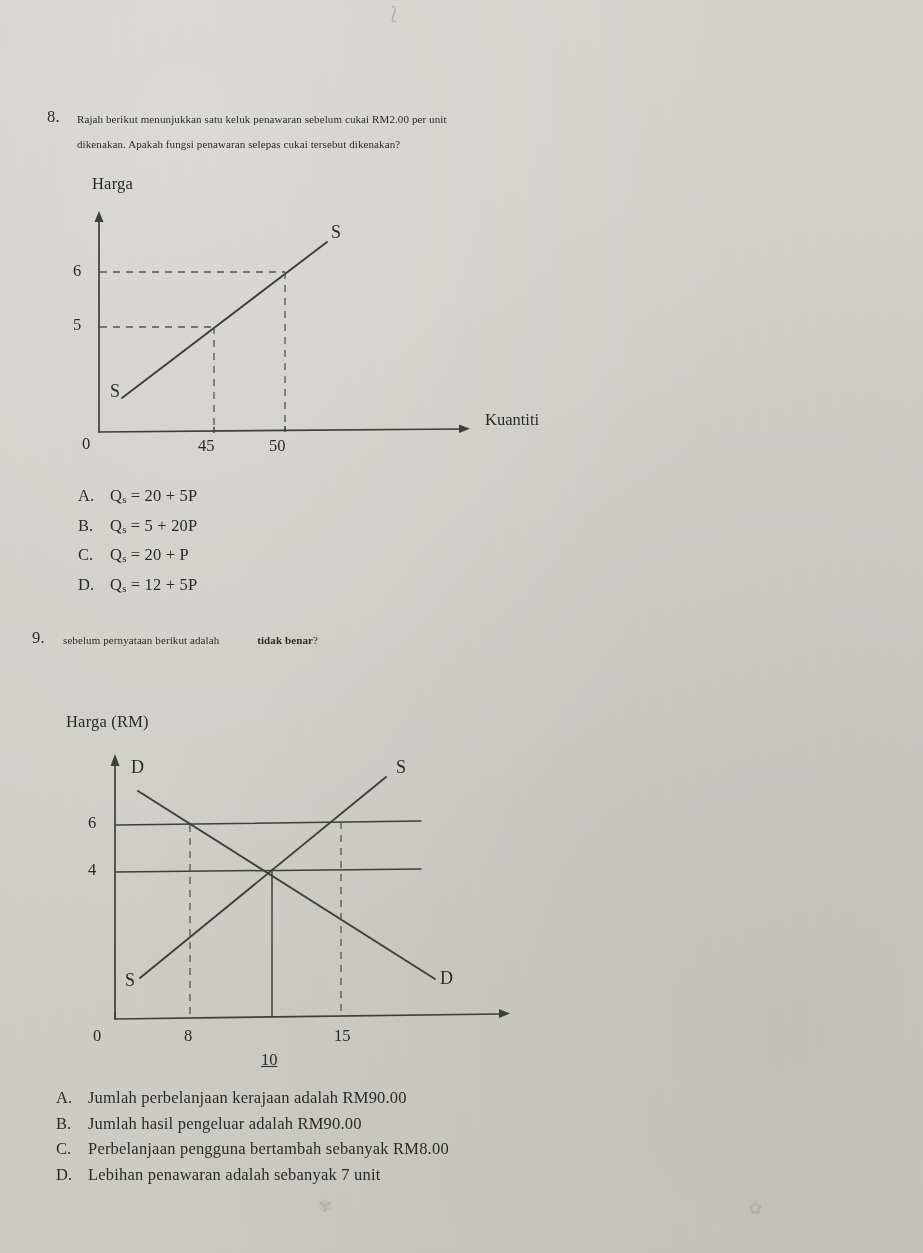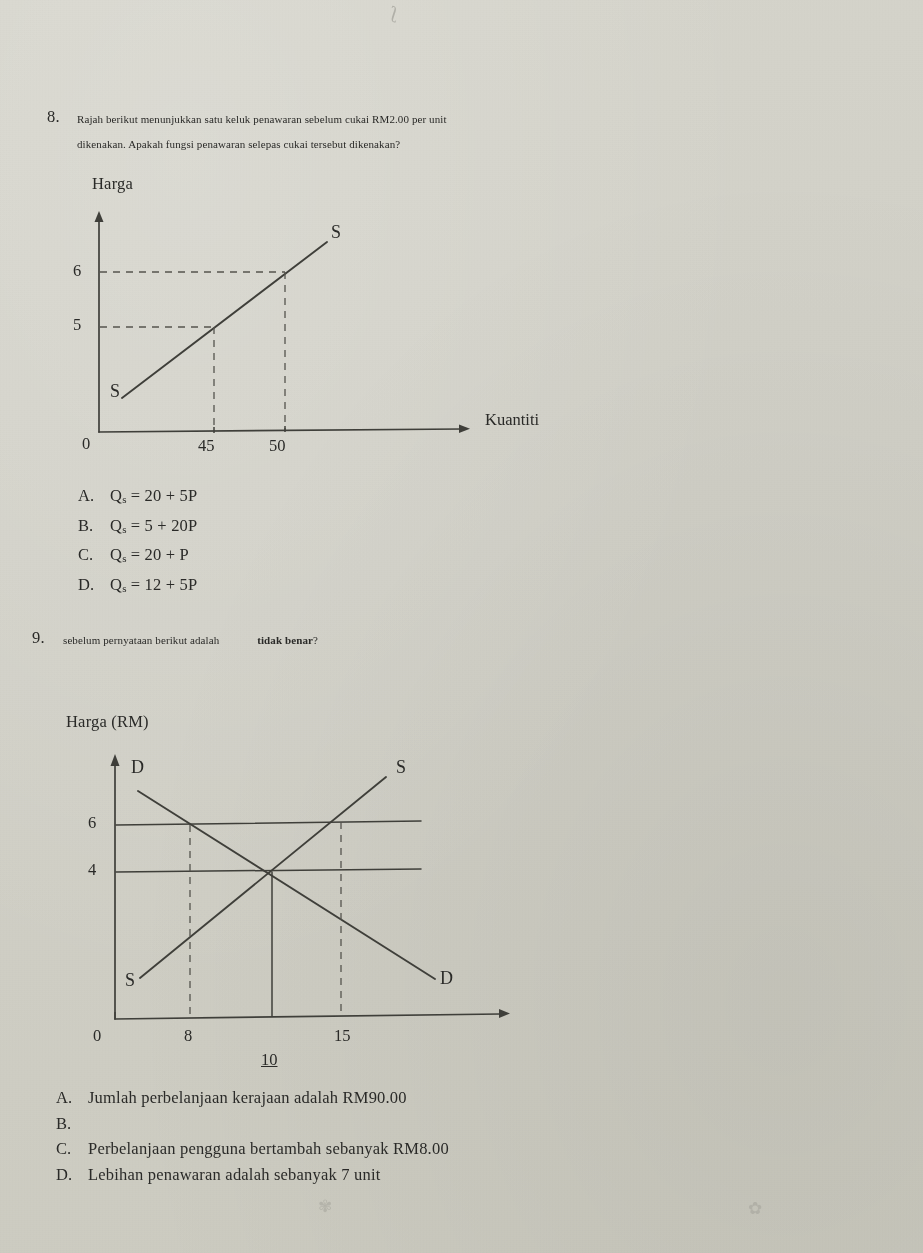--- a/index.html
+++ b/index.html
@@ -215,20 +215,21 @@
   </svg>
 </div>
 
 <div class="options" style="left:56px; top:1085px;">
   <div class="opt">
     <span class="opt-letter">A.</span>
     <span class="opt-text">Jumlah perbelanjaan kerajaan adalah RM90.00</span>
   </div>
   <div class="opt">
     <span class="opt-letter">B.</span>
+    <span class="opt-text">Jumlah hasil pengeluar adalah RM90.00</span>
   </div>
   <div class="opt">
     <span class="opt-letter">C.</span>
     <span class="opt-text">Perbelanjaan pengguna bertambah sebanyak RM8.00</span>
   </div>
   <div class="opt">
     <span class="opt-letter">D.</span>
     <span class="opt-text">Lebihan penawaran adalah sebanyak 7 unit</span>
   </div>
 </div>

